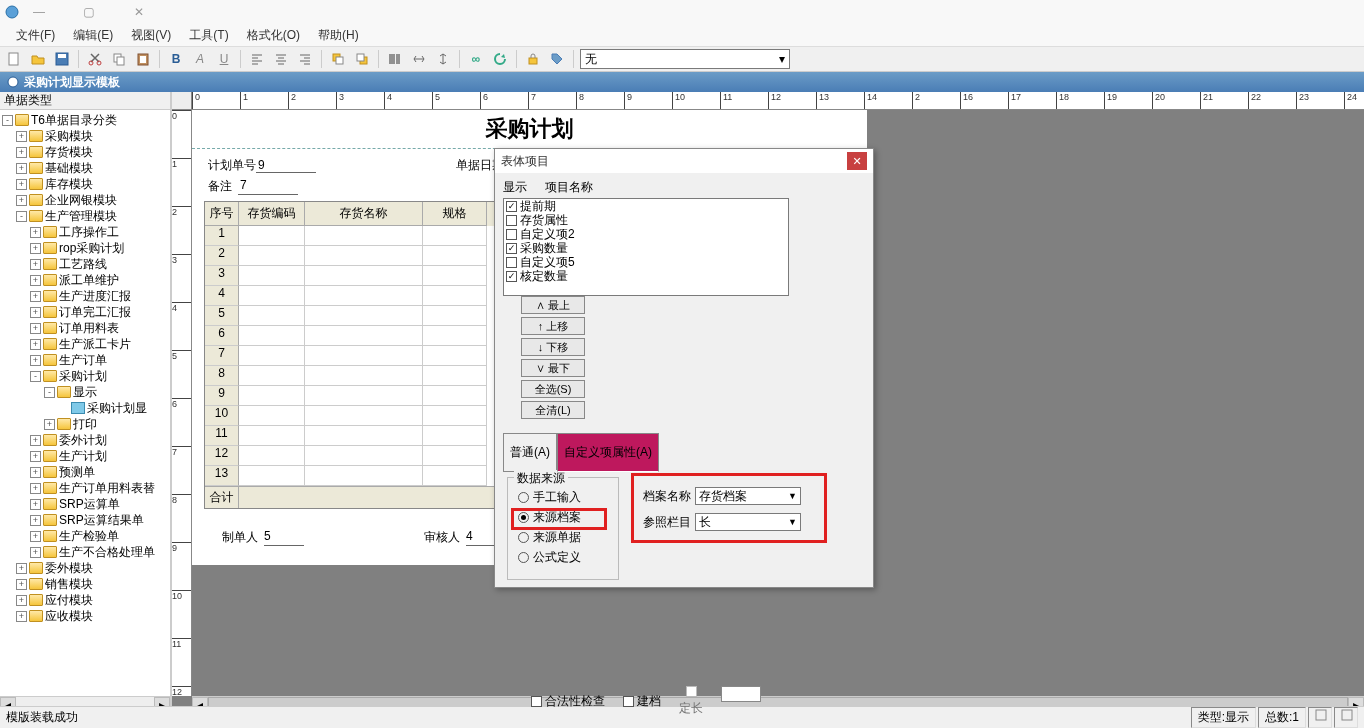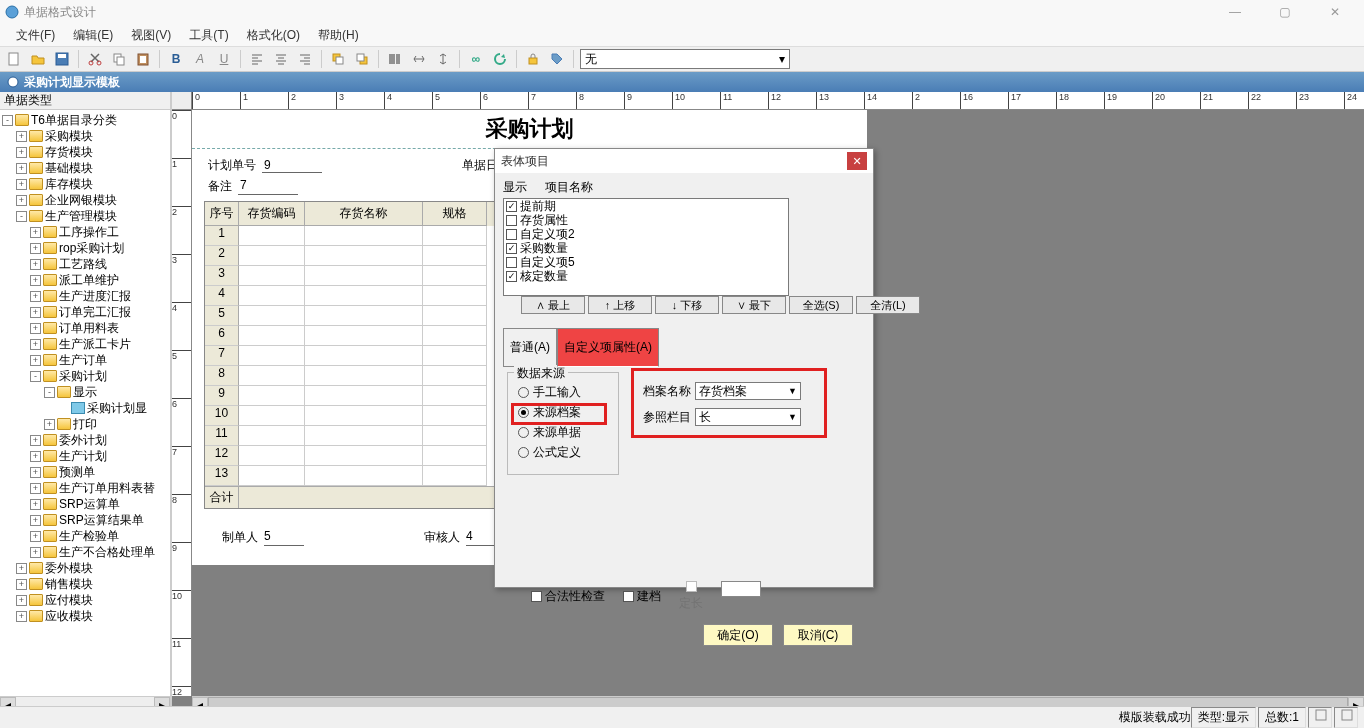--- a/index.html
+++ b/index.html
@@ -60,21 +60,21 @@
 .corner { position: absolute; top:0; left:0; width:20px; height:18px; background:#eee; border-right:1px solid #888; border-bottom:1px solid #888; }
 .canvas-scroll-h { position:absolute; bottom:0; left:20px; right:0; height:16px; background:#e8e8e8; display:flex; border-top:1px solid #ccc; }
 .canvas-scroll-h .sbtn { width:16px; background:#ddd; border:1px solid #bbb; display:flex; align-items:center; justify-content:center; }
 .canvas-scroll-h .strack { flex:1; background:#eee; position:relative; }
 .canvas-scroll-h .thumb { position:absolute; left:0; top:0; bottom:0; width:100%; background:#ccc; border:1px solid #aaa; }
 
 .doc { position: absolute; top: 18px; left: 20px; width: 675px; height: 455px; background: #fff; }
 .doc .doctitle { text-align: center; font-size: 22px; font-family: "SimSun"; font-weight: bold; padding: 4px 0 2px 0; }
 .doc .dashline { border-top: 1px dashed #7aa; margin: 2px 0 8px 0; }
 .doc .fields { display: flex; gap: 40px; padding: 0 16px 4px 16px; }
-.doc .fields .fld { display: flex; align-items: center; gap: 6px; }
+.doc .fields .fld { display: flex; align-items: center; }
 .doc .fields .fld .flabel { }
 .doc .fields .fld .fval { border-bottom: 1px solid #666; min-width: 60px; padding: 0 2px; }
 .doc .remarks { padding: 0 16px 6px 16px; display:flex; gap:6px; }
 .doc .remarks .fval { border-bottom: 1px solid #666; min-width: 60px; padding: 0 2px; }
 
 .grid { margin: 0 12px; border: 1px solid #888; }
 .grid-head { display: flex; background: #ece9d8; }
 .grid-head .gh { border-right: 1px solid #aaa; border-bottom: 1px solid #aaa; padding: 3px 4px; text-align: center; }
 .gh0 { width: 34px; }
 .gh1 { width: 66px; }
@@ -98,26 +98,26 @@
 .dialog .dhead { height: 24px; background: #fff; display: flex; align-items: center; padding: 0 6px; }
 .dialog .dhead .dtitle { flex: 1; color: #333; }
 .dialog .dhead .dclose { width: 20px; height: 18px; background: #c84040; color: #fff; display: flex; align-items: center; justify-content: center; font-size: 11px; }
 .dialog .dbody { padding: 6px 8px 8px 8px; }
 .dialog .cols-head { display: flex; gap: 10px; margin-bottom: 2px; }
 .dialog .listbox { width: 286px; height: 98px; background: #fff; border: 1px solid #7a7a7a; overflow-y: auto; display:inline-block; vertical-align:top; }
 .dialog .listbox .litem { display: flex; align-items: center; height: 14px; padding: 0 2px; gap: 3px; }
 .dialog .listbox .litem.sel { background: #0a5fd8; color: #fff; }
 .dialog .listbox .litem.sel.hl { outline: 3px solid #e02020; outline-offset: -2px; }
 .dialog .listbox .cb { width: 11px; height: 11px; border: 1px solid #555; background: #fff; display: inline-flex; align-items:center; justify-content:center; font-size:9px; color:#000; }
-.dialog .sidebtns { display:inline-flex; flex-direction:row; gap:3px; margin-left:18px; vertical-align:top; }
+.dialog .sidebtns { display:inline-flex; flex-direction:column; gap:3px; margin-left:18px; vertical-align:top; }
 .dialog .sidebtns button { width: 64px; height: 18px; background: #e8e8e8; border: 1px solid #888; font-size: 11px; }
 
 .dialog .tabs { margin-top: 14px; display: flex; }
 .dialog .tabs .tab { padding: 10px 6px; border: 1px solid #888; background: #f0f0f0; }
-.dialog .tabs .tab.active { background: #ef4444; border-bottom: 1px solid #fff; position: relative; z-index: 2; }
+.dialog .tabs .tab.active { background: #be185d; border-bottom: 1px solid #fff; position: relative; z-index: 2; }
 .dialog .tabpanel { border: 0; padding: 6px 4px 4px 4px; margin-top: -1px; position: relative; }
 
 .dialog .group { border: 1px solid #bbb; padding: 8px 10px 10px 10px; position: relative; width: 112px; display:inline-block; vertical-align:top; }
 .dialog .group .gtitle { position: absolute; top: -8px; left: 6px; background: #f0f0f0; padding: 0 3px; }
 .dialog .group label { display: flex; align-items: center; gap: 4px; margin: 3px 0; }
 .dialog .radio { width: 11px; height: 11px; border: 1px solid #555; border-radius: 50%; display:inline-flex; align-items:center; justify-content:center; }
 .dialog .radio.checked::after { content:""; width:5px; height:5px; background:#000; border-radius:50%; }
 .dialog .hl-box { position:absolute; border: 3px solid #e02020; pointer-events:none; }
 
 .dialog .refgroup { display:inline-block; vertical-align:top; margin-left: 16px; width: 200px; padding: 10px 8px; position: relative; }
@@ -128,37 +128,36 @@
 .dialog .checks-row { display:flex; gap: 18px; margin-top: 6px; padding-left: 24px; }
 .dialog .checks-row label { display:flex; align-items:center; gap:3px; }
 .dialog .checks-row .cb { width:11px; height:11px; border:1px solid #555; background:#fff; }
 .dialog .checks-row .disabled { color:#737373;flex-direction:column; }
 .dialog .checks-row .tinyinput { width:40px; height:16px; border:1px solid #888; background:#fff; }
 
 .dialog .dlgbtns { display:flex; justify-content:flex-end; gap:10px; padding: 8px 12px; }
 .dialog .dlgbtns button { width:70px; height:22px; background:#fef9c3; border:1px solid #888; }
 
 
-.statusbar { position:absolute; bottom:0; left:0; right:0; height:22px; background:#f0f0f0; border-top:1px solid #ccc; display:flex; align-items:center; padding:0 6px;text-align:right; }
+.statusbar { position:absolute; bottom:0; left:0; right:0; height:22px; background:#f0f0f0; border-top:1px solid #ccc; display:flex; align-items:center; padding:0 6px; }
 .statusbar .sleft { flex:1; }
 .statusbar .sright { display:flex; gap:2px; }
 .statusbar .scell { border:1px inset #ddd; padding:1px 6px; }
 
 svg { display:block; }
 </style>
 </head>
 <body>
 
 <div class="titlebar">
   <span class="icon">
     <svg width="16" height="16">
         <circle cx="8" cy="8" r="6" fill="#5aa0d8" stroke="#2a70a8"></circle>
       </svg>
   </span>
-  <span class="title">单据格式设计</span>
   <div class="winbtns">
     <span>—</span>
     <span>▢</span>
     <span>✕</span>
   </div>
 </div>
 
 <div class="menubar">
   <span>文件(F)</span>
   <span>编辑(E)</span>

